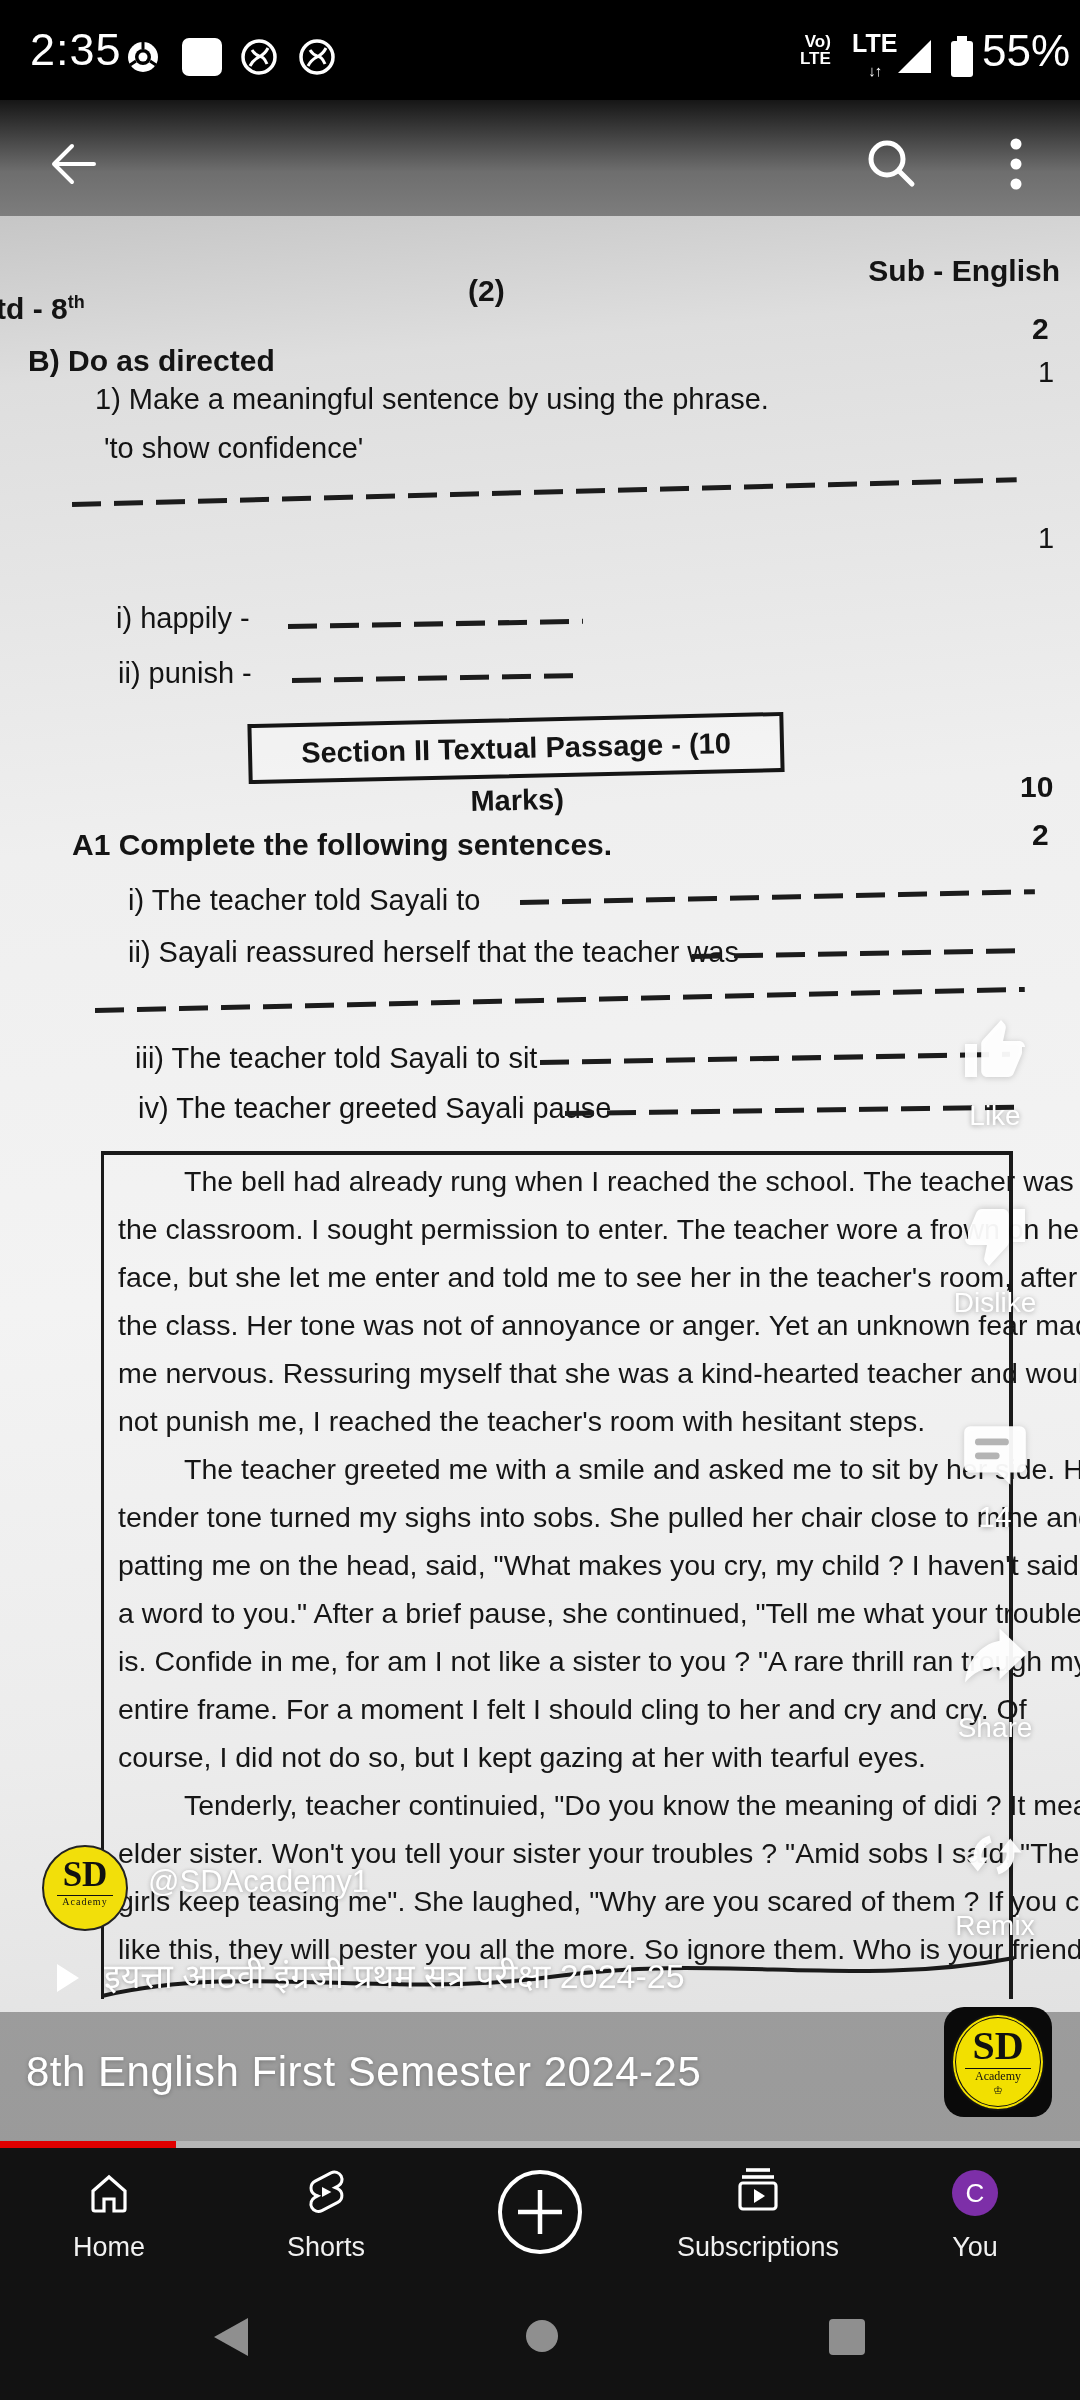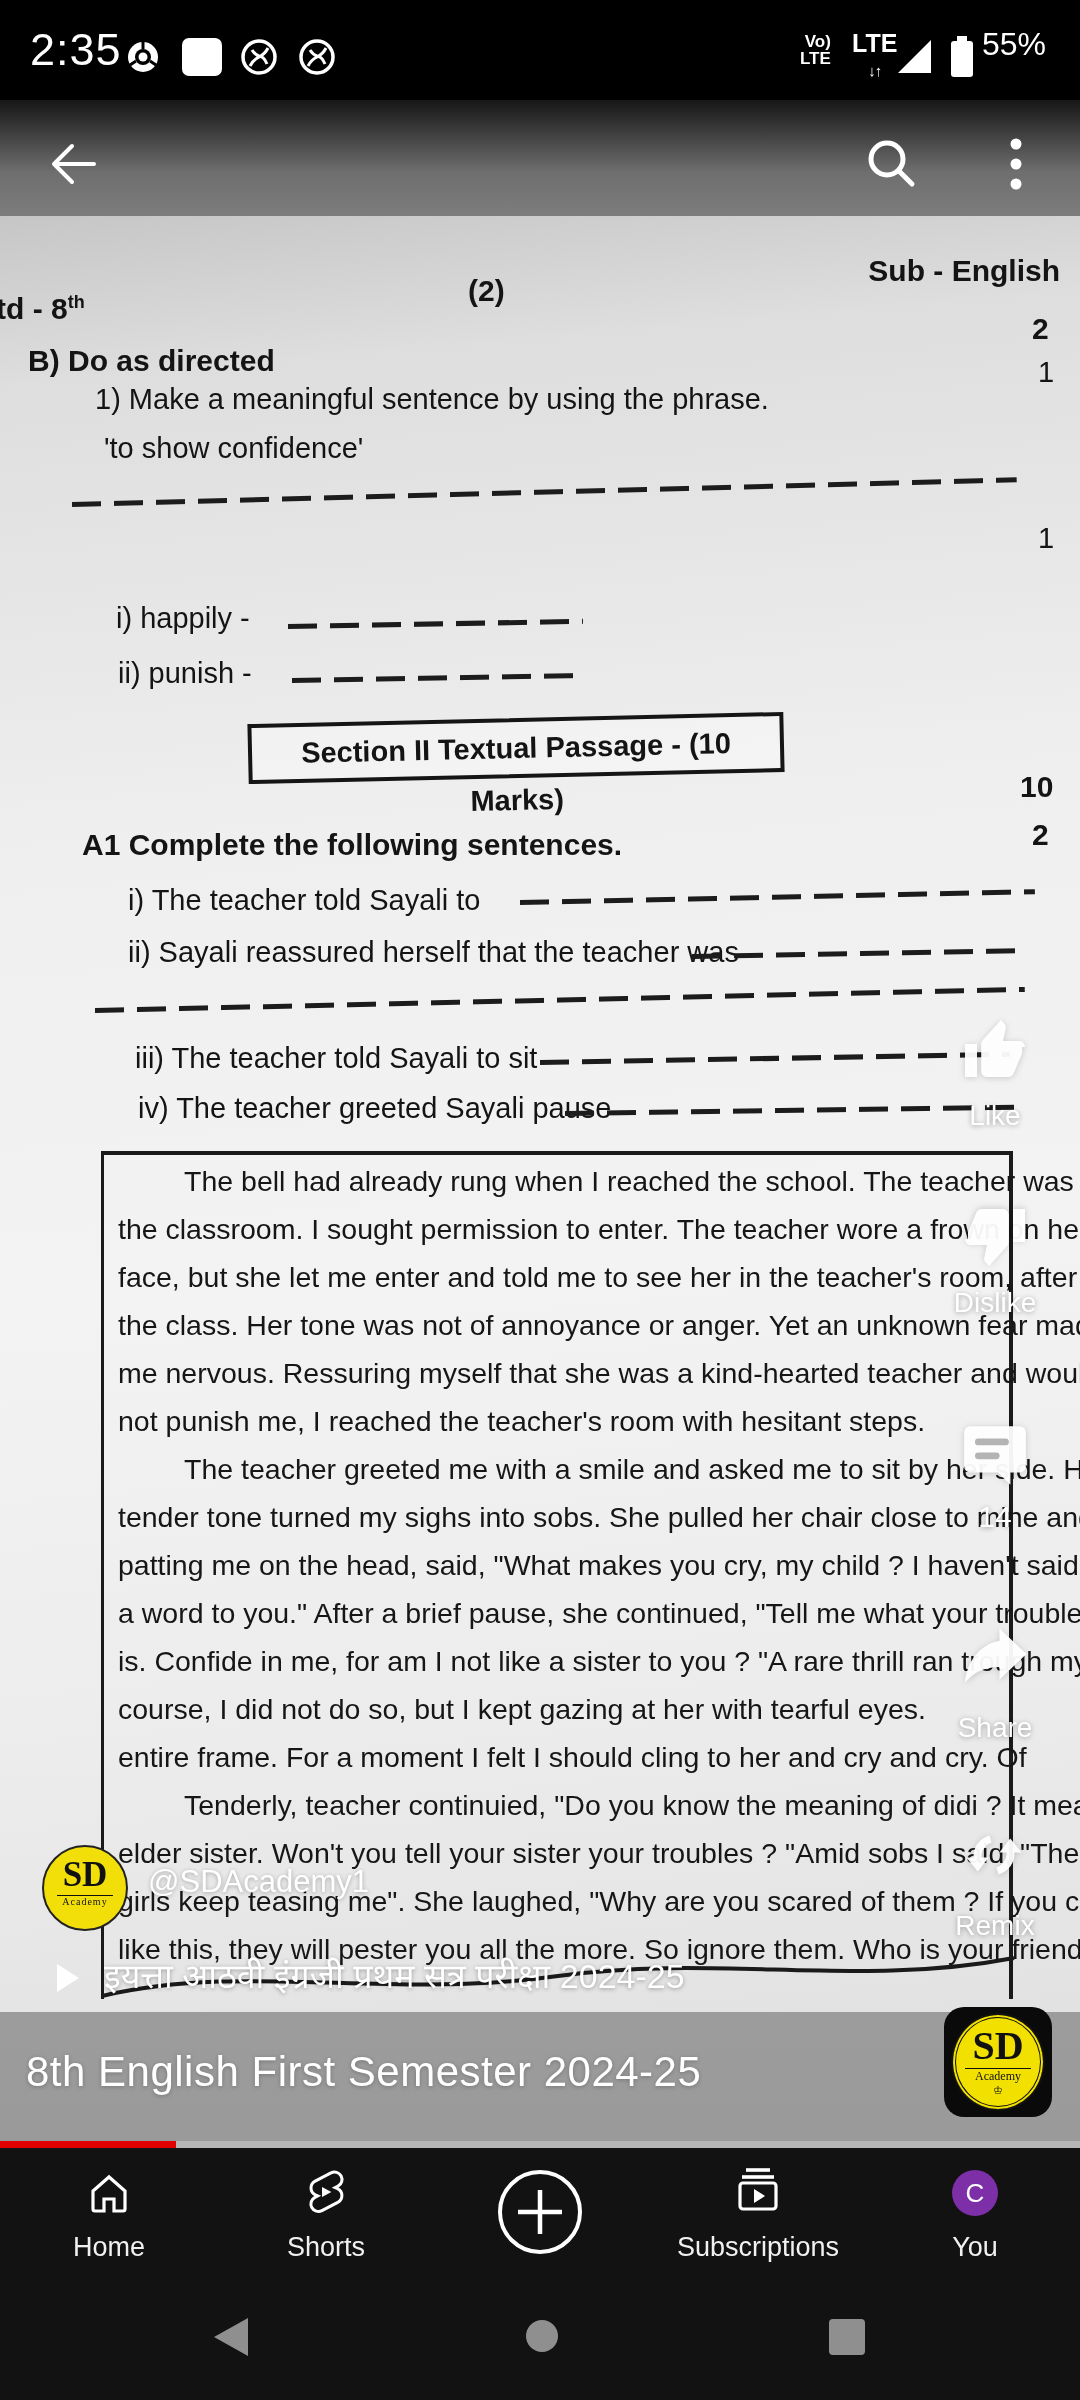--- a/index.html
+++ b/index.html
@@ -3,21 +3,21 @@
 <meta charset="utf-8">
 <style>
   html,body{margin:0;padding:0;background:#222;}
   .screen{position:relative;width:1080px;height:2400px;overflow:hidden;
           font-family:"Liberation Sans",sans-serif;background:#8b5cf6;}
   .abs{position:absolute;}
 
   
   .statusbar{left:0;top:0;width:1080px;height:100px;background:#000;color:#fff;}
   .sb-time{left:30px;top:24px;font-size:45px;letter-spacing:1px;}
-  .sb-pct{left:982px;top:26px;font-size:32px;}
+  .sb-pct{left:982px;top:26px;font-size:44px;}
   .sb-volte{left:800px;top:33px;font-size:17px;font-weight:bold;line-height:17px;text-align:right;}
   .sb-lte{left:852px;top:31px;font-size:25px;font-weight:bold;line-height:24px;text-align:center;}
   .sb-lte small{font-size:15px;letter-spacing:-1px;}
 
   
   .videobg{left:0;top:100px;width:1080px;height:2050px;
     background:linear-gradient(180deg,#161616 0%,#6e6e6e 3.5%,#949494 9%,#9e9e9e 40%,#a1a1a1 75%,#9a9a9a 100%);}
 
   
   .tb-ic{color:#fff;}
@@ -137,21 +137,21 @@
     <div class="pp fs29" style="left:1038px;top:306px">1</div>
     <div class="pp fs29" style="left:116px;top:386px">i)    happily  -</div>
     <div class="dash" style="left:288px;top:408px;width:295px;transform:rotate(-1deg)"></div>
     <div class="pp fs29" style="left:118px;top:441px">ii)   punish -</div>
     <div class="dash" style="left:292px;top:462px;width:292px;transform:rotate(-1deg)"></div>
 
     <div class="secbox bold" style="left:248px;top:502px;width:528px;height:52px;font-size:29px;line-height:52px">Section II Textual Passage - (10 Marks)</div>
 
     <div class="pp bold fs30" style="left:1020px;top:554px">10</div>
     <div class="pp bold fs30" style="left:1032px;top:602px">2</div>
-    <div class="pp bold fs30" style="left:82px;top:612px">A1 Complete the following sentences.</div>
+    <div class="pp bold fs30" style="left:72px;top:612px">A1 Complete the following sentences.</div>
 
     <div class="pp fs29" style="left:128px;top:668px">i)    The teacher told Sayali to</div>
     <div class="dash" style="left:520px;top:684px;width:515px;transform:rotate(-1.2deg)"></div>
     <div class="pp fs29" style="left:128px;top:720px">ii)   Sayali reassured herself that the teacher was</div>
     <div class="dash" style="left:692px;top:738px;width:330px;transform:rotate(-1deg)"></div>
     <div class="dash" style="left:95px;top:792px;width:930px;transform:rotate(-1.3deg)"></div>
     <div class="pp fs29" style="left:135px;top:826px">iii)  The teacher told Sayali to sit</div>
     <div class="dash" style="left:540px;top:844px;width:470px;transform:rotate(-1deg)"></div>
     <div class="pp fs29" style="left:138px;top:876px">iv)  The teacher greeted Sayali pause</div>
     <div class="dash" style="left:565px;top:895px;width:450px;transform:rotate(-0.8deg)"></div>
@@ -162,22 +162,22 @@
         <div class="passage-line"><span>the classroom. I sought permission to enter. The teacher wore a frown on her</span></div>
         <div class="passage-line"><span>face, but she let me enter and told  me to see her in the teacher's room, after</span></div>
         <div class="passage-line"><span>the class. Her tone was not of annoyance or anger. Yet an unknown fear made</span></div>
         <div class="passage-line"><span>me nervous. Ressuring myself that she was a kind-hearted teacher and would</span></div>
         <div class="passage-line"><span>not punish me, I reached the teacher's room with hesitant steps.</span></div>
         <div class="passage-line indent"><span>The teacher greeted me with a smile and asked me to sit by her side. Her</span></div>
         <div class="passage-line"><span>tender tone turned my sighs into sobs. She pulled her chair close to mine and</span></div>
         <div class="passage-line"><span>patting me on the head, said, "What makes you cry, my child ? I haven't said</span></div>
         <div class="passage-line"><span>a word to you." After a brief pause, she continued, "Tell me what your trouble</span></div>
         <div class="passage-line"><span>is. Confide in me, for am I not like a sister to you ? "A rare thrill ran trough my</span></div>
+        <div class="passage-line"><span>entire frame. For a moment I felt I should cling to her and cry and cry. Of</span></div>
         <div class="passage-line"><span>course, I did not do so, but I kept gazing at her with tearful eyes.</span></div>
-        <div class="passage-line"><span>entire frame. For a moment I felt I should cling to her and cry and cry. Of</span></div>
         <div class="passage-line indent"><span>Tenderly, teacher continuied, "Do you know the meaning of didi ? It means</span></div>
         <div class="passage-line"><span>elder sister. Won't you tell your sister your troubles ? "Amid sobs I said, "The</span></div>
         <div class="passage-line"><span>girls keep teasing me". She laughed, "Why are you scared of them ? If you cry</span></div>
         <div class="passage-line"><span>like this, they will pester you all the more. So ignore them. Who is your friend ?"</span></div>
       </div>
 
     <svg class="abs" style="left:98px;top:1718px" width="920" height="80" viewBox="0 0 920 80">
       <path d="M4 62 C150 28 290 66 460 42 C620 20 760 54 916 24" stroke="#1a1a1a" stroke-width="4" fill="none"></path>
     </svg>
   </div>

